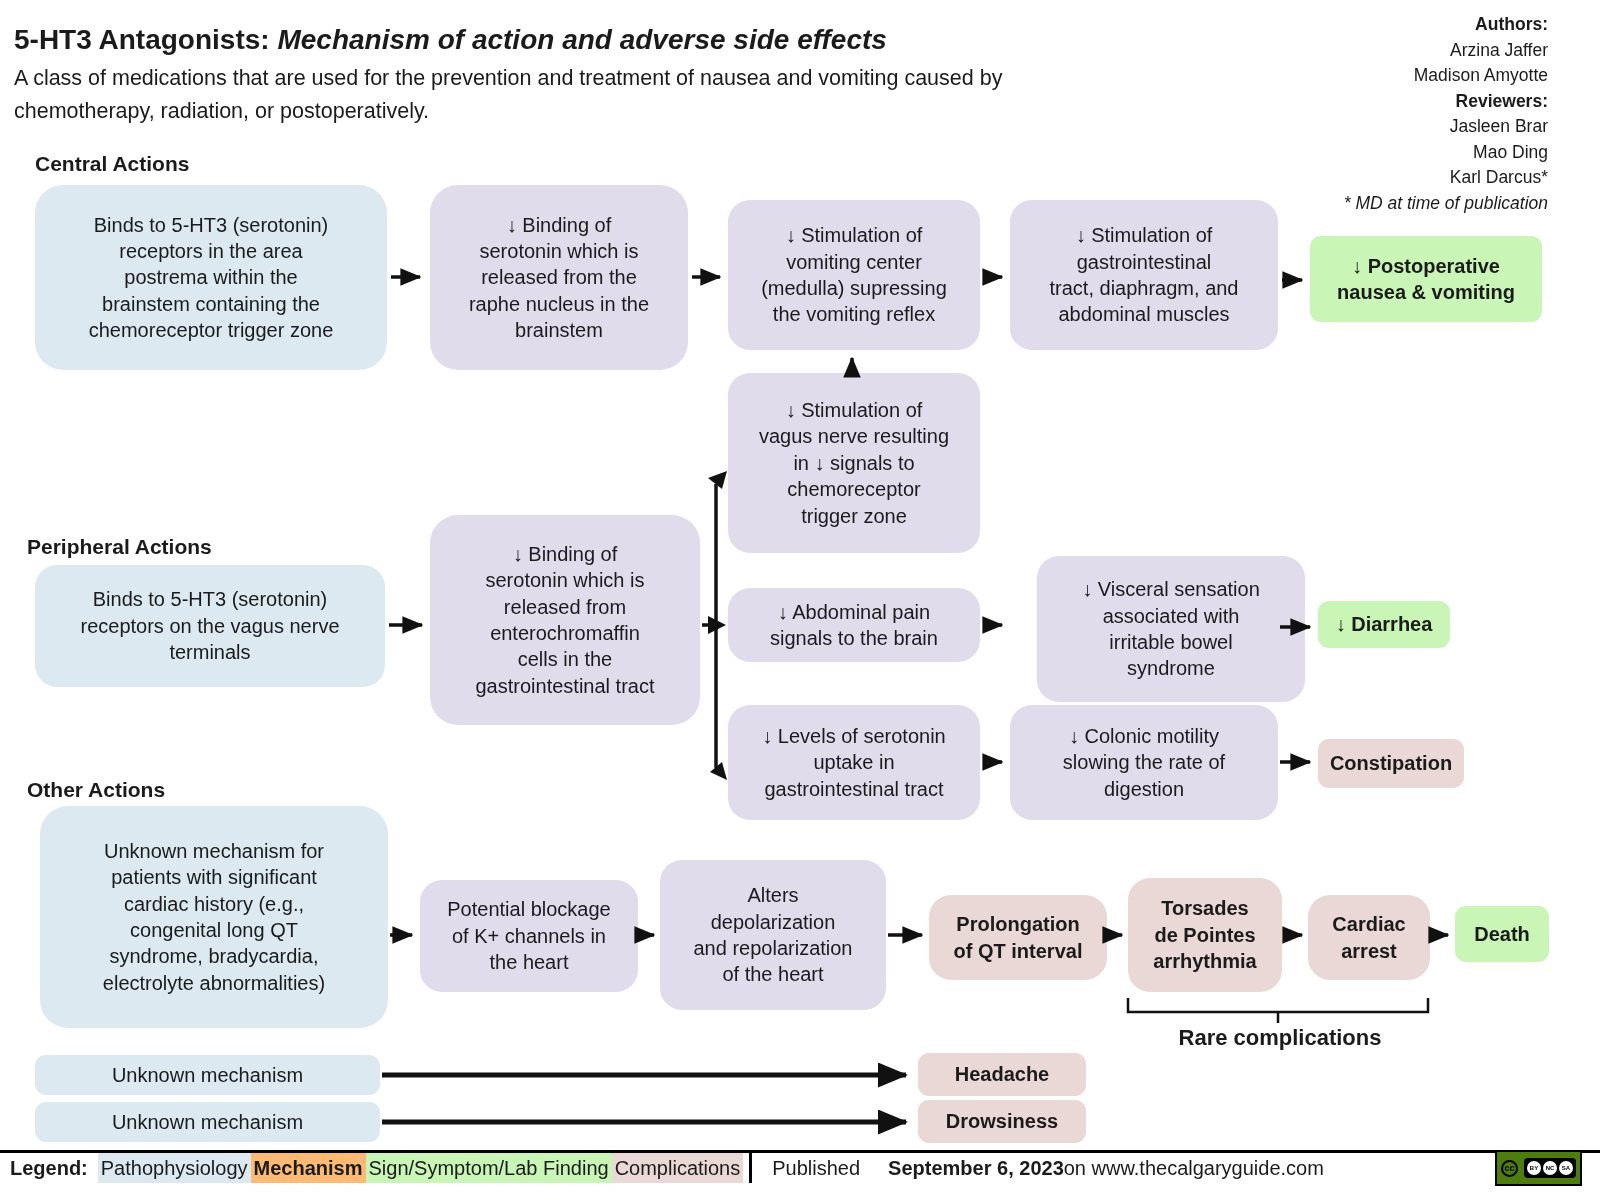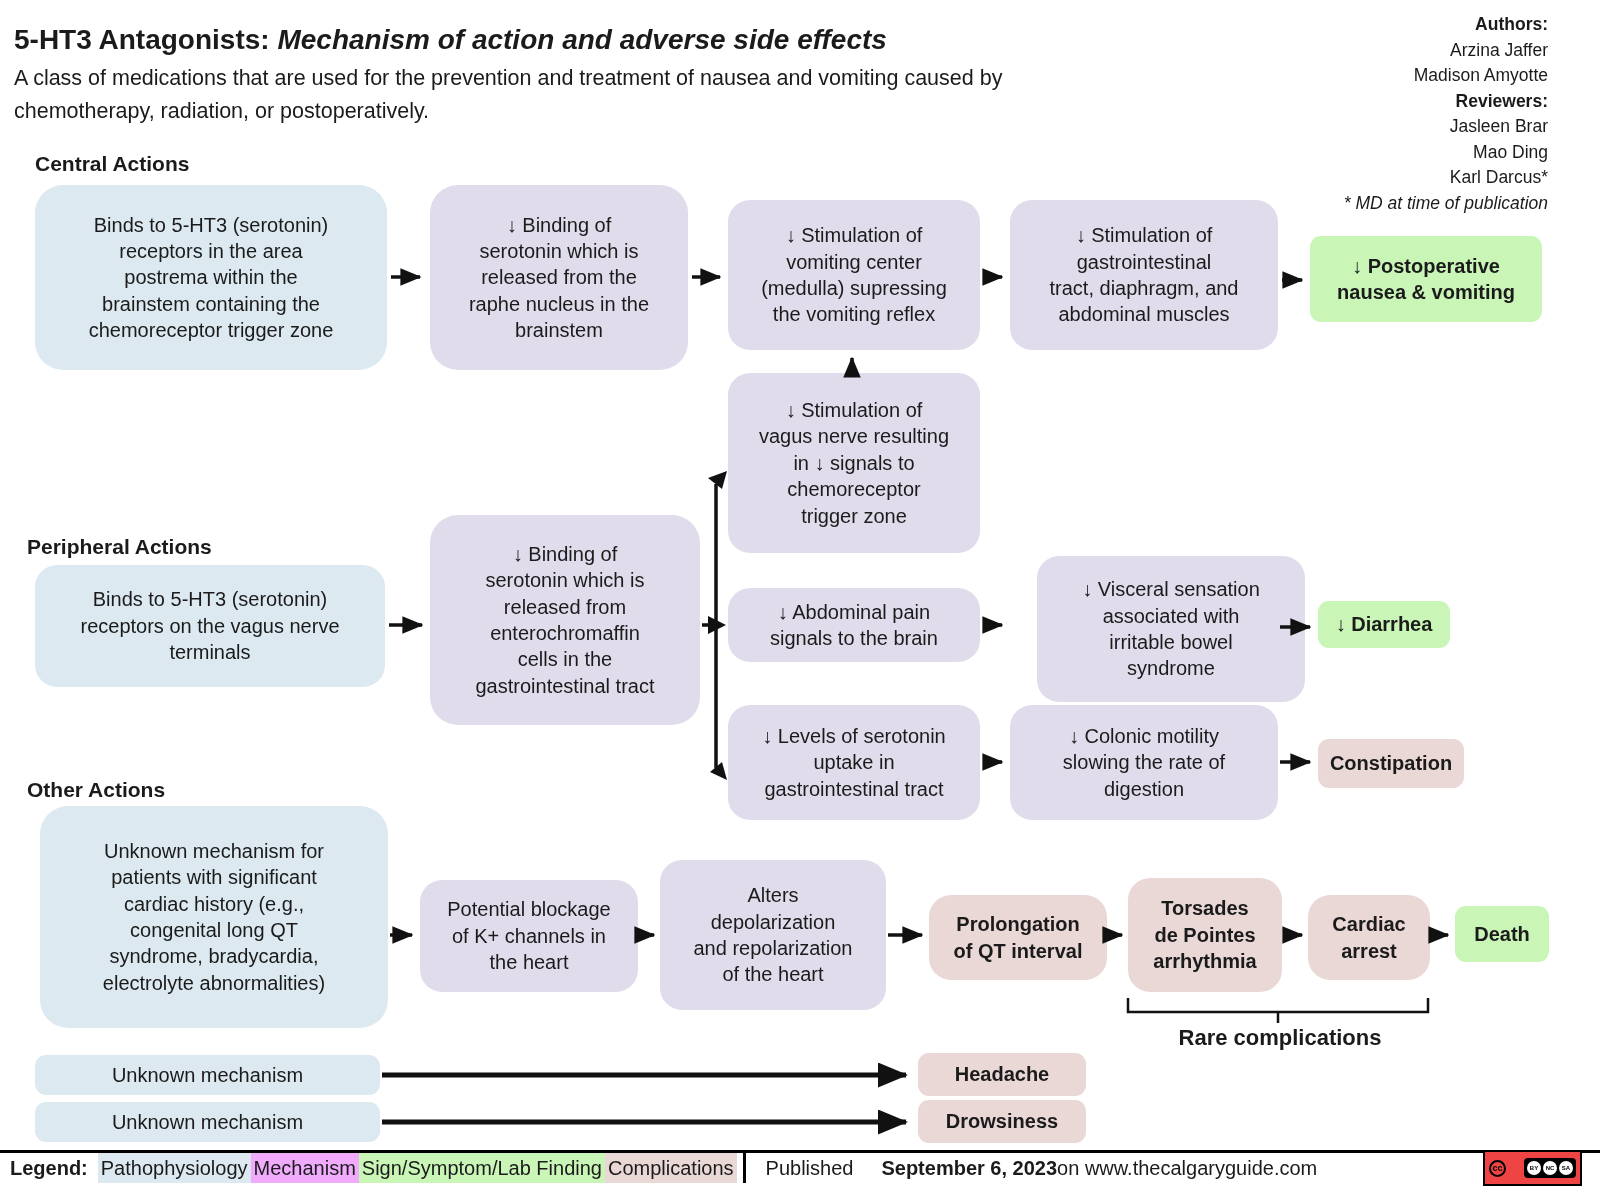--- a/index.html
+++ b/index.html
@@ -42,22 +42,22 @@
     border-top:3px solid #000; display:flex; align-items:stretch; font-size:20px;
   }
   .footer .cell { display:flex; align-items:center; }
   .legend-label { font-weight:bold; padding:0 10px 0 10px; }
   .legend-item { padding:0 3px; }
   .footer .divider { width:0; border-left:3px solid #000; margin-left:6px; }
   .published { padding-left:20px; white-space:nowrap; }
   .published .b { font-weight:bold;margin-left:28px; }
   .cc-badge {
     margin-left:auto; margin-right:18px; align-self:center;
-    display:flex; align-items:center; gap:18px;
-    border:2px solid #000; background:#ef4444; padding:16px 4px; height:26px;
+    display:flex; align-items:center; gap:6px;
+    border:2px solid #000; background:#4d7c0f; padding:16px 4px; height:26px;
   }
   .cc-circle {
     width:17px; height:17px; border:2px solid #000; border-radius:50%;
     display:flex; align-items:center; justify-content:center;
     font-size:9px; font-weight:bold; color:#000;
   }
   .cc-block {
     display:flex; gap:2px; align-items:center; background:#000;
     border-radius:4px; padding:2px 3px; height:20px;
   }
@@ -208,21 +208,21 @@
 
     <g stroke="#111" stroke-width="2.5" fill="none">
       <path d="M1128,998 V1012 H1428 V998"></path>
       <path d="M1278,1012 V1023"></path>
     </g>
   </svg>
 
   <div class="footer">
     <div class="cell legend-label">Legend:</div>
     <div class="cell legend-item" style="background: rgb(220, 233, 241);">Pathophysiology</div>
-    <div class="cell legend-item" style="background: #f0abfc;">Mechanism</div>
+    <div class="cell legend-item" style="background: #fdba74; font-weight: bold;">Mechanism</div>
     <div class="cell legend-item" style="background: rgb(201, 245, 182);">Sign/Symptom/Lab Finding</div>
     <div class="cell legend-item" style="background: rgb(233, 216, 214);">Complications</div>
     <div class="divider"></div>
     <div class="cell published">
         <span>Published </span>
         <span class="b">September 6, 2023</span>
         <span> on www.thecalgaryguide.com</span>
       </div>
     <div class="cc-badge">
       <div class="cc-circle">cc</div>

